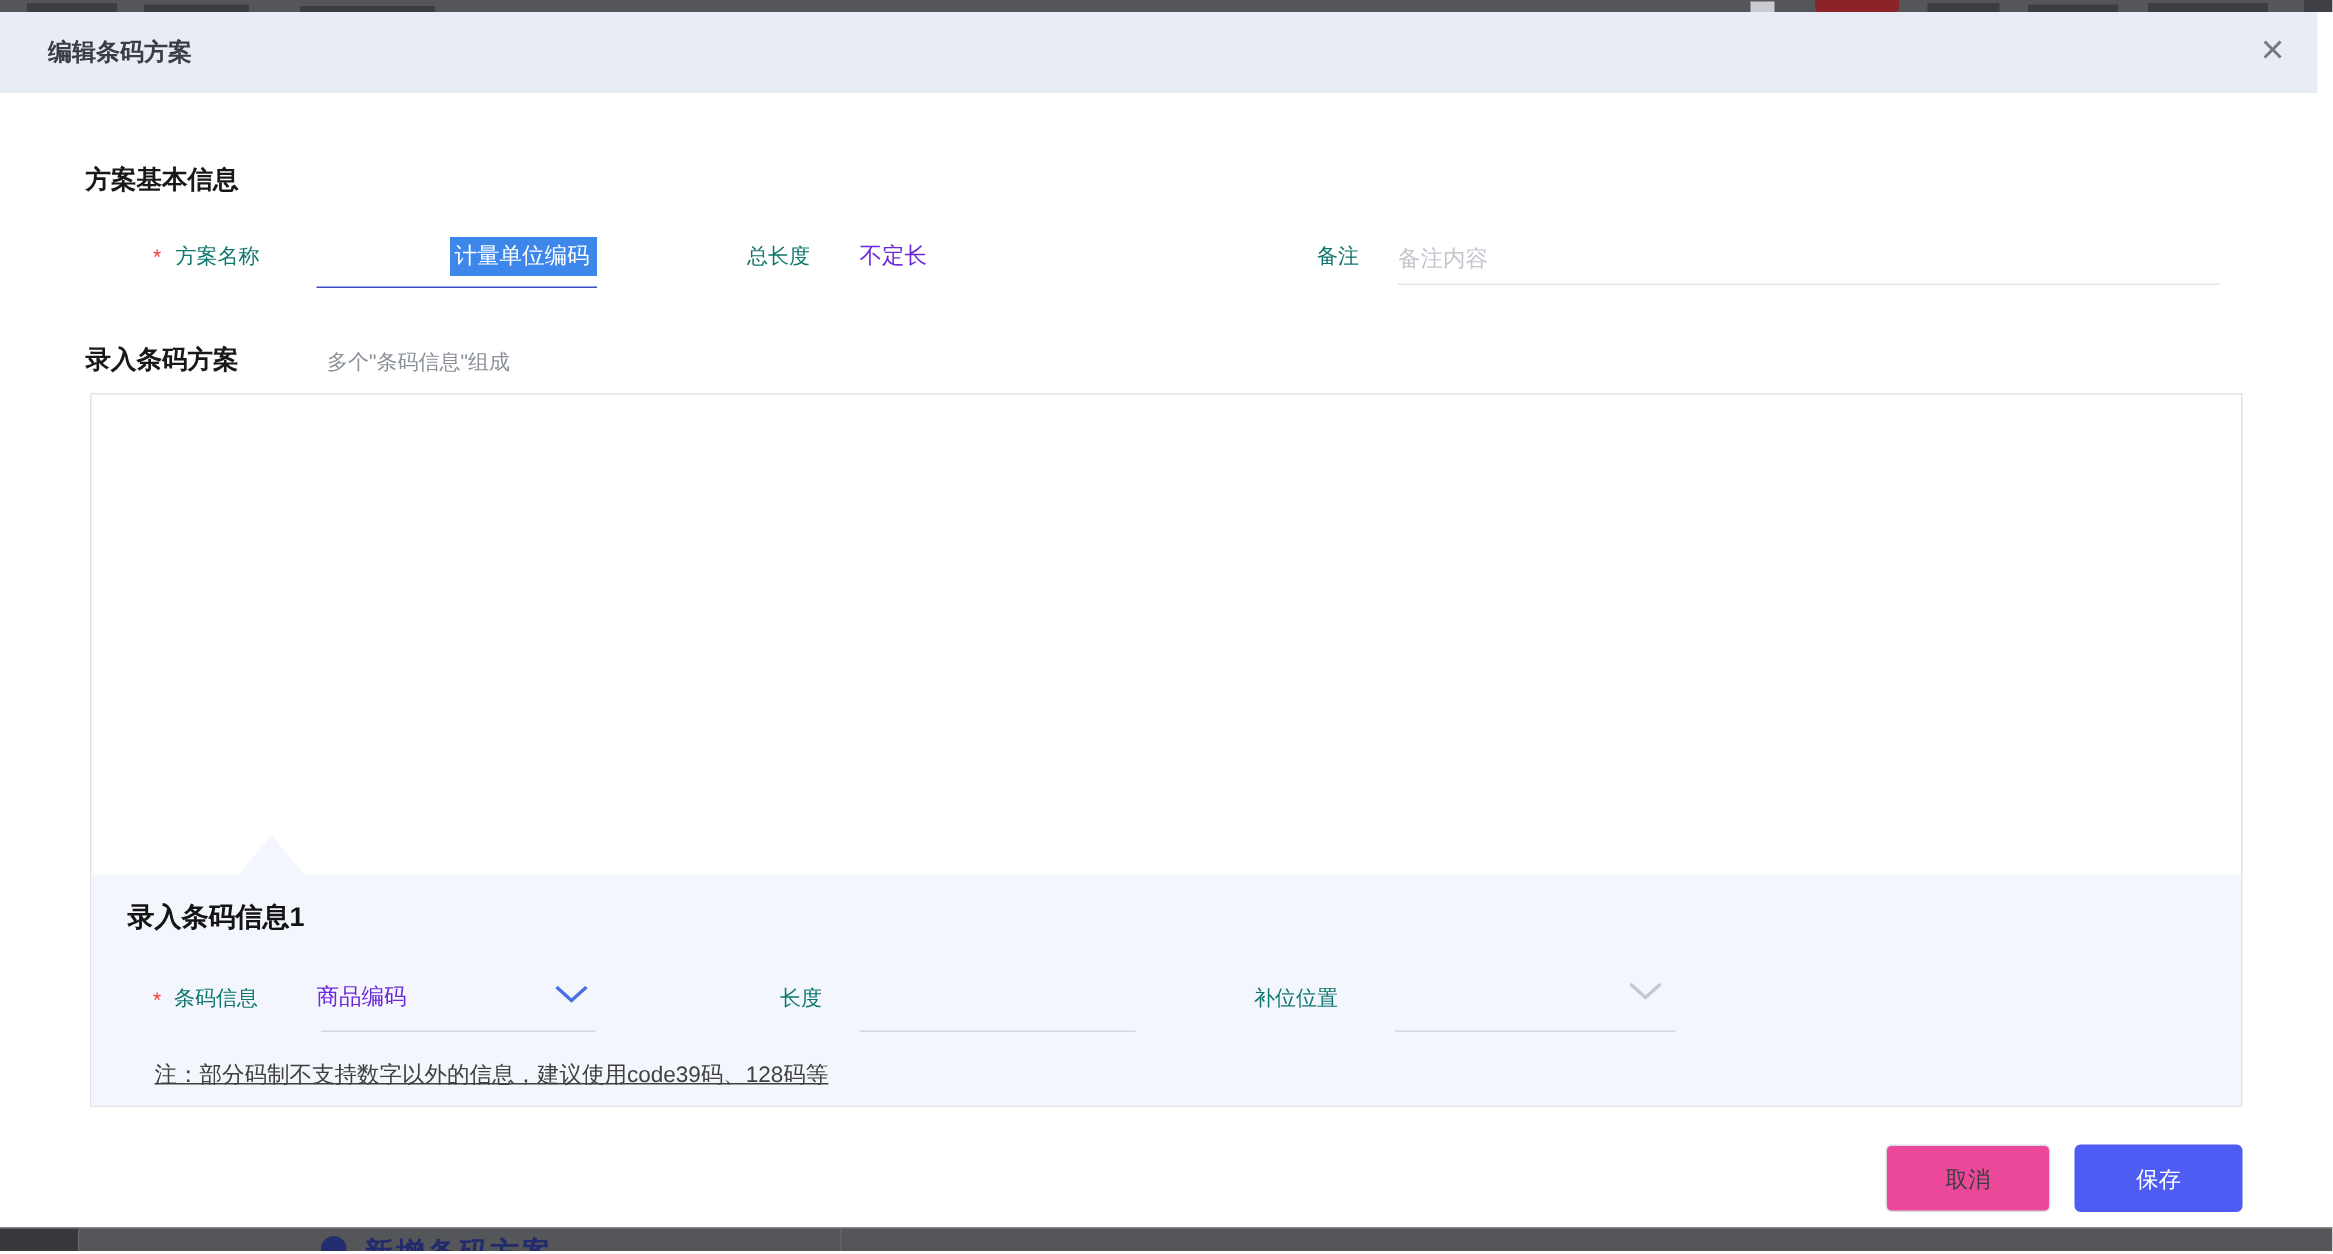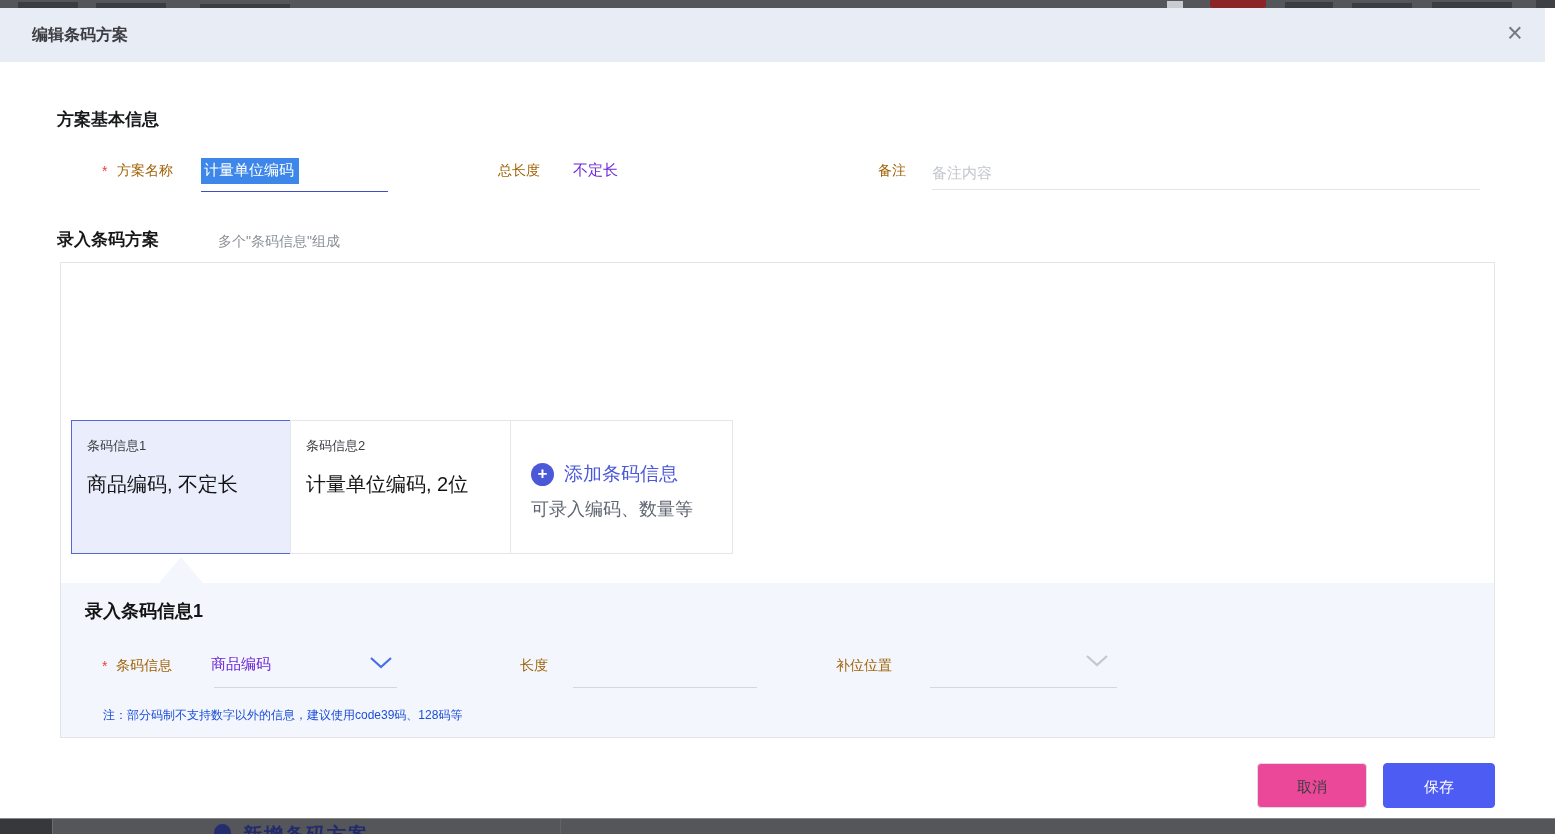--- a/index.html
+++ b/index.html
@@ -30,27 +30,27 @@
   
   .dlg-header { position:absolute; left:0; top:8px; width:1545px; height:54px; background:#e8ecf4; }
   .dlg-title { position:absolute; left:32px; top:17px; font-size:16px; font-weight:bold; color:#3b3d42; }
   .close-x { position:absolute; left:1500px; top:18px; width:30px; height:30px; font-size:27px; line-height:30px;
     text-align:center; color:#75797f; cursor:pointer; font-weight:400; }
 
   .sec-title { position:absolute; font-size:17px; font-weight:bold; color:#17181a; }
   .sec-sub { position:absolute; font-size:14px; color:#8a9097; }
 
   .req { color:#f23c3c; font-size:14px; }
-  .lbl { font-size:14px; color:#a16207; }
+  .lbl { font-size:14px; color:#0f766e; }
   .val { font-size:15px; color:#6d28d9; }
   .abs { position:absolute; }
 
   
-  .name-input { position:absolute; left:201px; top:156px; width:187px; height:36px;
-    border-bottom:1px solid #3d4ec6; cursor:text; }
+  .name-input { position:absolute; left:211px; top:156px; width:187px; height:36px;
+    border-bottom:1px solid #3d4ec6; cursor:text;text-align:right; }
   .name-selected { display:inline-block; margin-top:2px; padding:3px 5px 4px 3px;
     background:#3c87e9; color:#fff; font-size:15px; }
 
   .remark-input { position:absolute; left:932px; top:156px; width:548px; height:34px;
     border:none; outline:none; border-bottom:1px solid #e3e5e9; background:transparent;
     font-size:15px; color:#000000; font-family:inherit; }
   .remark-input::placeholder { color:#c2c6cc; }
 
   
   .panel { position:absolute; left:60px; top:262px; width:1435px; height:476px;
@@ -79,21 +79,21 @@
   .add-hint { position:absolute; left:20px; top:76px; font-size:18px; color:#5f6570; }
 
   
   .caret-up { position:absolute; left:98px; top:294px; width:0; height:0;
     border-left:22px solid transparent; border-right:22px solid transparent; border-bottom:26px solid #f3f6fc; }
   .detail { position:absolute; left:0; top:320px; width:1433px; height:154px; background:#f3f6fc; }
   .detail-title { position:absolute; left:24px; top:16px; font-size:18px; font-weight:bold; color:#141414; }
   .u-line { position:absolute; border-bottom:1px solid #d4d7dd; height:1px; }
   .select-box { cursor:pointer; }
   .chev { position:absolute; width:22px; height:12px; }
-  .note { position:absolute; left:42px; top:124px; font-size:12px; color:#1d4ed8; }
+  .note { position:absolute; left:42px; top:124px; font-size:15px; color:#404040;text-decoration:underline; }
 
   
   .btn { position:absolute; top:763px; height:45px; border-radius:4px; font-size:15px;
     text-align:center; line-height:45px; cursor:pointer; font-family:inherit; }
   .btn-cancel { left:1257px; width:110px; background:#ec4899; border:1px solid #d9dce3; color:#3b3d42; }
   .btn-save { left:1383px; width:112px; background:#4d5cf2; border:1px solid #4d5cf2; color:#fff; }
 </style>
 </head>
 <body>
 
@@ -129,37 +129,20 @@
 
   <span class="abs lbl" style="left:878px; top:162px;">备注</span>
   <input class="remark-input" placeholder="备注内容" style="">
 
   <div class="sec-title" style="left:57px; top:228px;">录入条码方案</div>
   <div class="sec-sub" style="left:218px; top:233px;">多个"条码信息"组成</div>
 
   <div class="panel">
 
 
-    <div class="cards">
-      <div class="card selected">
-        <div class="card-name">条码信息1</div>
-        <div class="card-desc">商品编码, 不定长</div>
-      </div>
-      <div class="card">
-        <div class="card-name">条码信息2</div>
-        <div class="card-desc">计量单位编码, 2位</div>
-      </div>
-      <div class="card-add">
-        <div class="add-row">
-          <div class="plus-circle">+</div>
-          <div class="add-label">添加条码信息</div>
-        </div>
-        <div class="add-hint">可录入编码、数量等</div>
-      </div>
-    </div>
 
     <div class="caret-up"></div>
 
     <div class="detail">
       <div class="detail-title">录入条码信息1</div>
 
       <span class="abs req" style="left:41px; top:75px;">*</span>
       <span class="abs lbl" style="left:55px; top:74px;">条码信息</span>
       <div class="abs select-box" style="left:150px; top:72px; width:186px; height:32px;">
         <span class="val">商品编码</span>

